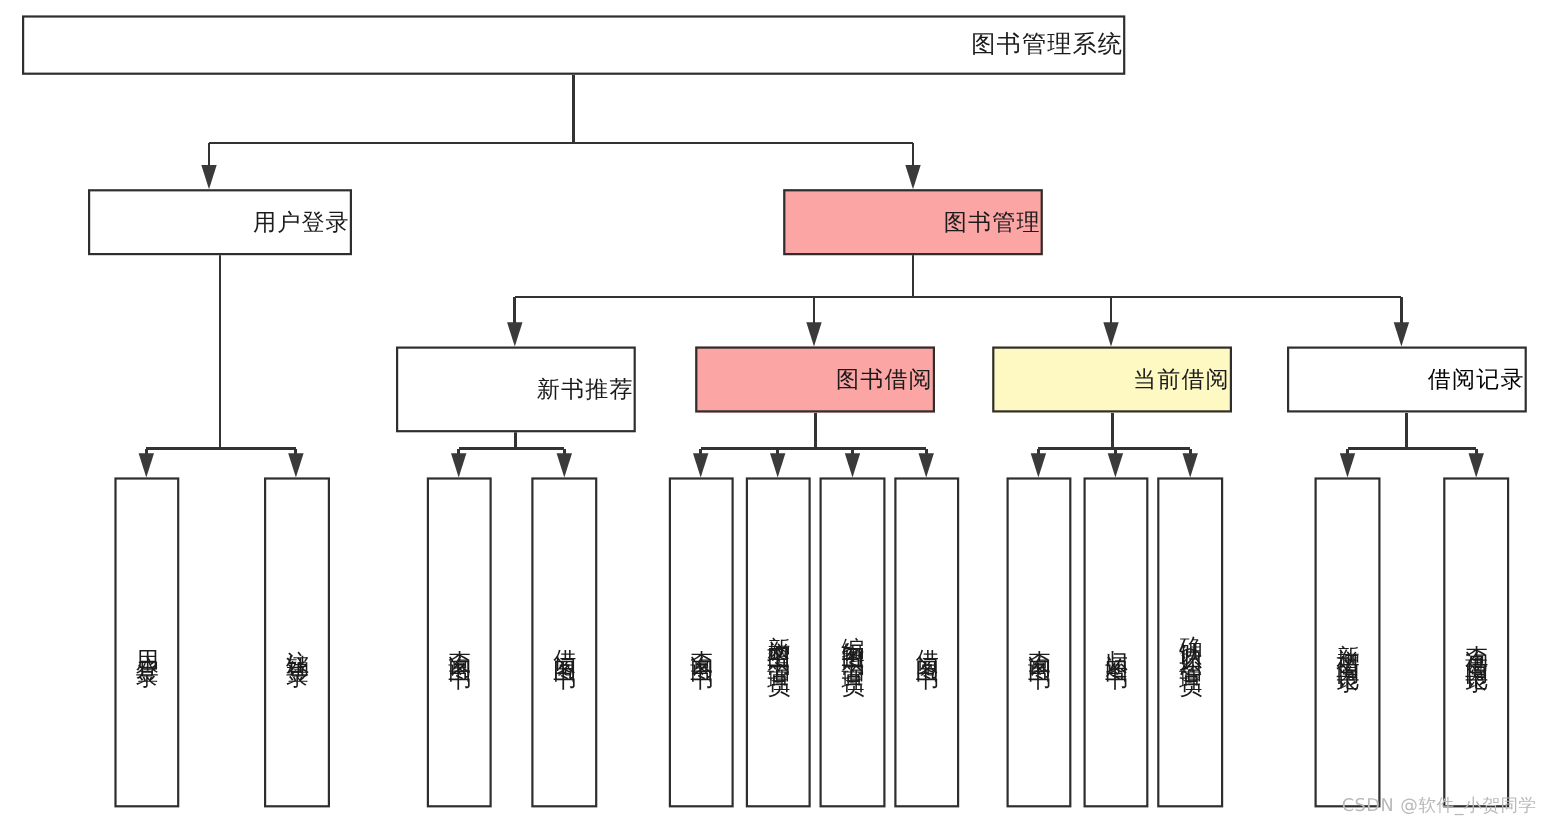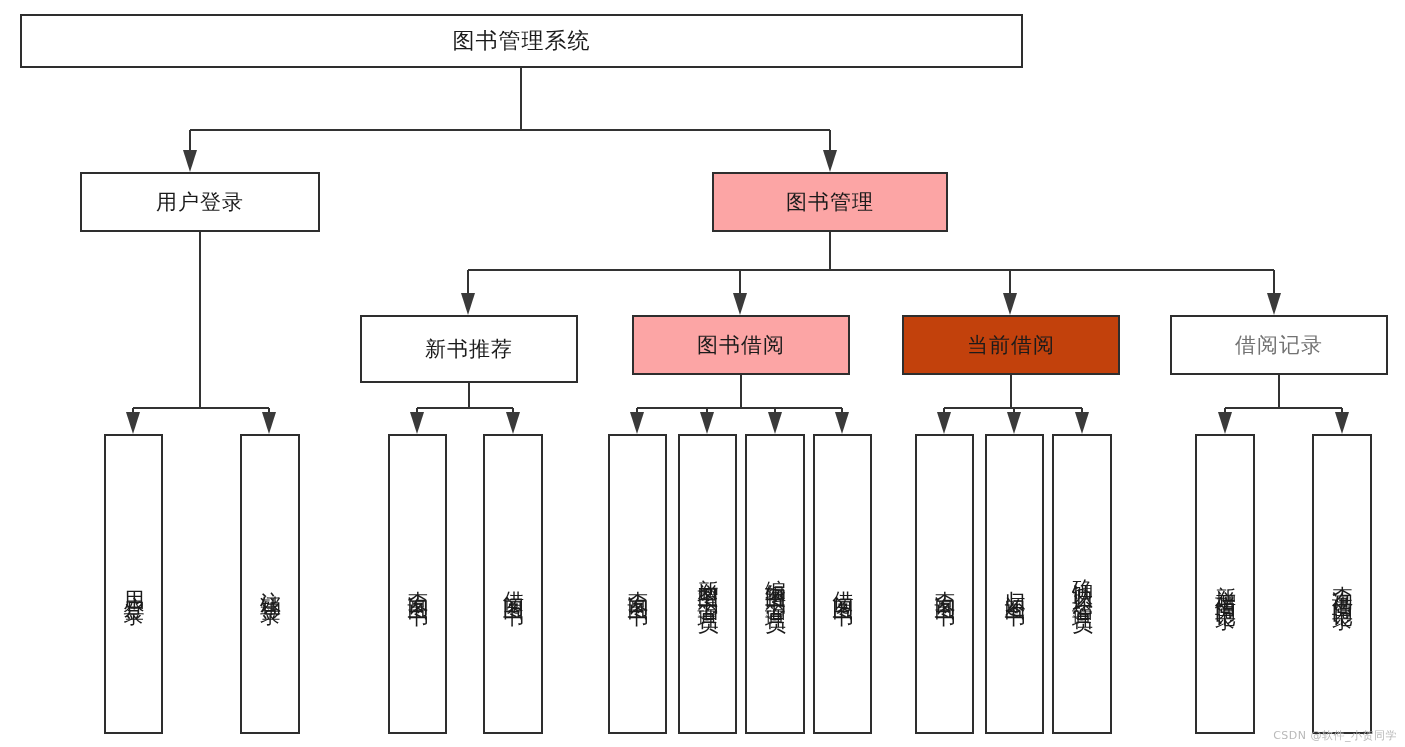--- a/index.html
+++ b/index.html
@@ -10,21 +10,21 @@
   #stage{position:relative;width:1405px;height:747px;background:#fff;}
   #wires{position:absolute;left:0;top:0;width:1405px;height:747px;}
 
   .node{
     position:absolute;
     box-sizing:border-box;
     background:#ffffff;
     border:2px solid #2e2e2e;
     display:flex;
     align-items:center;
-    justify-content:center;
+    justify-content:flex-end;
     color:#1b1b1b;
   }
   .node .lbl{
     display:block;
     text-align:center;
     line-height:1.18;
     white-space:pre;
   }
   .node.horiz .lbl{font-size:21px;letter-spacing:1px;}
   .node.root .lbl{font-size:22px;letter-spacing:1px;}
@@ -39,21 +39,21 @@
     text-orientation:upright;
     font-size:21px;
     letter-spacing:5px;
     line-height:1;
     white-space:nowrap;
   }
 
   #watermark{
     position:absolute;
     right:8px;bottom:4px;
-    font-size:11px;
+    font-size:16px;
     color:#b9b9b9;
     letter-spacing:0.5px;
     white-space:nowrap;
     pointer-events:none;
   }
 </style>
 </head>
 <body>
 
 <div id="stage">
@@ -117,30 +117,30 @@
     <span class="lbl">图书管理系统</span>
   </div>
 
   <div class="node horiz" id="n-l2-0" style="left: 80px; top: 172px; width: 240px; height: 60px; border-color: rgb(46, 46, 46); background: rgb(255, 255, 255); color: rgb(27, 27, 27);">
     <span class="lbl">用户登录</span>
   </div>
   <div class="node horiz" id="n-l2-1" style="left: 712px; top: 172px; width: 236px; height: 60px; border-color: rgb(46, 46, 46); background: #fca5a5; color: rgb(27, 27, 27);">
     <span class="lbl">图书管理</span>
   </div>
 
-  <div class="node horiz" id="n-l3-0" style="left: 360px; top: 315px; width: 218px; height: 68px; border-color: rgb(46, 46, 46); background: rgb(255, 255, 255); color: rgb(27, 27, 27);">
+  <div class="node horiz" id="n-l3-0" style="left: 360px; top: 315px; width: 218px; height: 78px; border-color: rgb(46, 46, 46); background: rgb(255, 255, 255); color: rgb(27, 27, 27);">
     <span class="lbl">新书推荐</span>
   </div>
   <div class="node horiz" id="n-l3-1" style="left: 632px; top: 315px; width: 218px; height: 60px; border-color: rgb(46, 46, 46); background: #fca5a5; color: rgb(27, 27, 27);">
     <span class="lbl">图书借阅</span>
   </div>
-  <div class="node horiz" id="n-l3-2" style="left: 902px; top: 315px; width: 218px; height: 60px; border-color: rgb(46, 46, 46); background: #c2410c; color: rgb(27, 27, 27);">
+  <div class="node horiz" id="n-l3-2" style="left: 902px; top: 315px; width: 218px; height: 60px; border-color: rgb(46, 46, 46); background: #fef9c3; color: rgb(27, 27, 27);">
     <span class="lbl">当前借阅</span>
   </div>
-  <div class="node horiz" id="n-l3-3" style="left: 1170px; top: 315px; width: 218px; height: 60px; border-color: rgb(46, 46, 46); background: rgb(255, 255, 255); color: #737373;">
+  <div class="node horiz" id="n-l3-3" style="left: 1170px; top: 315px; width: 218px; height: 60px; border-color: rgb(46, 46, 46); background: rgb(255, 255, 255); color: #000000;">
     <span class="lbl">借阅记录</span>
   </div>
 
   <div class="node vert" id="n-lf-0" style="left: 104px; top: 434px; width: 59px; height: 300px; border-color: rgb(46, 46, 46); background: rgb(255, 255, 255); color: rgb(27, 27, 27);">
     <span class="lbl">用户登录</span>
   </div>
   <div class="node vert" id="n-lf-1" style="left: 240px; top: 434px; width: 60px; height: 300px; border-color: rgb(46, 46, 46); background: rgb(255, 255, 255); color: rgb(27, 27, 27);">
     <span class="lbl">注销登录</span>
   </div>
   <div class="node vert" id="n-lf-2" style="left: 388px; top: 434px; width: 59px; height: 300px; border-color: rgb(46, 46, 46); background: rgb(255, 255, 255); color: rgb(27, 27, 27);">

